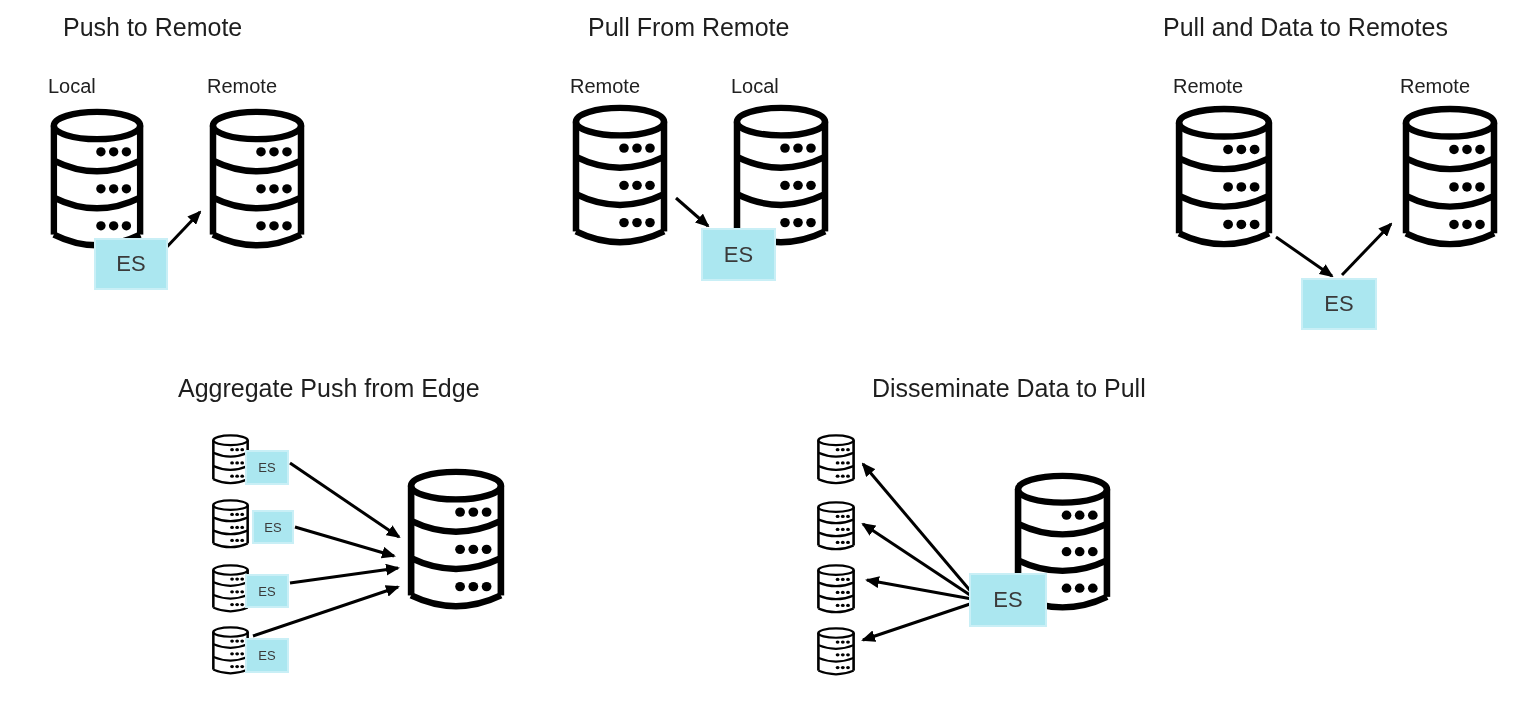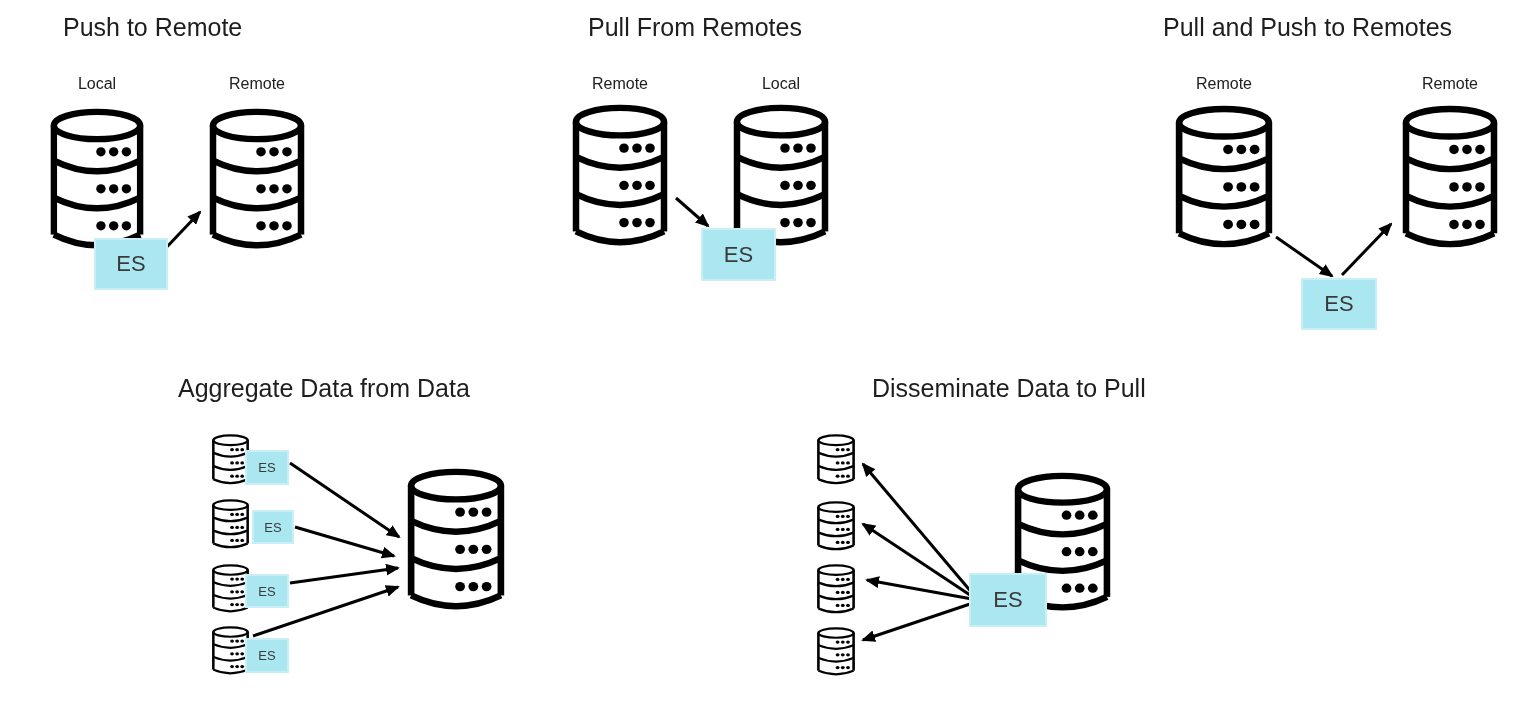--- a/index.html
+++ b/index.html
@@ -7,22 +7,22 @@
     position:relative;width:1536px;height:696px;overflow:hidden;
     background:var(--background,#fff);
     font-family:"Liberation Sans","DejaVu Sans",sans-serif;
   }
   .panel{}
   .title{
     position:absolute;margin:0;font-size:25px;font-weight:400;
     color:var(--title,#1e1e1e);white-space:nowrap;
   }
   .db-label{
-    position:absolute;font-size:16px;color:var(--label,#212121);
-    text-align:center;white-space:nowrap;
+    position:absolute;font-size:20px;color:var(--label,#212121);
+    text-align:left;white-space:nowrap;
   }
   .db{position:absolute;display:block;}
   .arrows{position:absolute;left:0;top:0;z-index:5;pointer-events:none;}
   .es{
     position:absolute;z-index:10;
     background:var(--es-fill,#abe7f0);
     border:2px solid var(--es-border,#c9eff6);
     display:flex;align-items:center;justify-content:center;
     color:var(--es-text,#3a3a3a);
     box-sizing:border-box;
@@ -90,47 +90,47 @@
     <svg class="db" style="left:48px;top:108px;width:98px;height:148px">
         <use href="#dbicon"></use>
       </svg>
     <svg class="db" style="left:207px;top:108px;width:100px;height:148px">
         <use href="#dbicon"></use>
       </svg>
     <div class="es es-lg" style="left:94px;top:238px;width:74px;height:52px">ES</div>
   </div>
 
   <div class="panel">
-    <h2 class="title" style="left:588px;top:13px">Pull From Remotes</h2>
+    <h2 class="title" style="left:588px;top:13px">Pull From Remote</h2>
     <div class="db-label" style="left:570px;top:75px;width:100px">Remote</div>
     <div class="db-label" style="left:731px;top:75px;width:100px">Local</div>
     <svg class="db" style="left:570px;top:104px;width:100px;height:149px">
         <use href="#dbicon"></use>
       </svg>
     <svg class="db" style="left:731px;top:104px;width:100px;height:149px">
         <use href="#dbicon"></use>
       </svg>
     <div class="es es-lg" style="left:701px;top:228px;width:75px;height:53px">ES</div>
   </div>
 
   <div class="panel">
-    <h2 class="title" style="left:1163px;top:13px">Pull and Push to Remotes</h2>
+    <h2 class="title" style="left:1163px;top:13px">Pull and Data to Remotes</h2>
     <div class="db-label" style="left:1173px;top:75px;width:102px">Remote</div>
     <div class="db-label" style="left:1400px;top:75px;width:100px">Remote</div>
     <svg class="db" style="left:1173px;top:105px;width:102px;height:150px">
         <use href="#dbicon"></use>
       </svg>
     <svg class="db" style="left:1400px;top:105px;width:100px;height:150px">
         <use href="#dbicon"></use>
       </svg>
     <div class="es es-lg" style="left:1301px;top:278px;width:76px;height:52px">ES</div>
   </div>
 
   <div class="panel">
-    <h2 class="title" style="left:178px;top:374px">Aggregate Data from Data</h2>
+    <h2 class="title" style="left:178px;top:374px">Aggregate Push from Edge</h2>
     <svg class="db" style="left:211px;top:434px;width:39px;height:53px">
         <use href="#dbicon"></use>
       </svg>
     <svg class="db" style="left:211px;top:499px;width:39px;height:52px">
         <use href="#dbicon"></use>
       </svg>
     <svg class="db" style="left:211px;top:564px;width:39px;height:51px">
         <use href="#dbicon"></use>
       </svg>
     <svg class="db" style="left:211px;top:626px;width:39px;height:51px">

